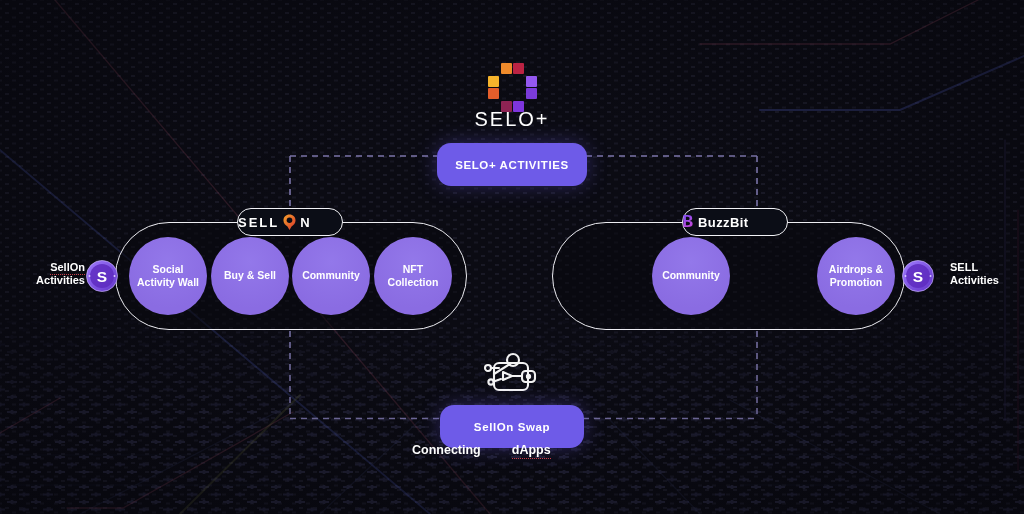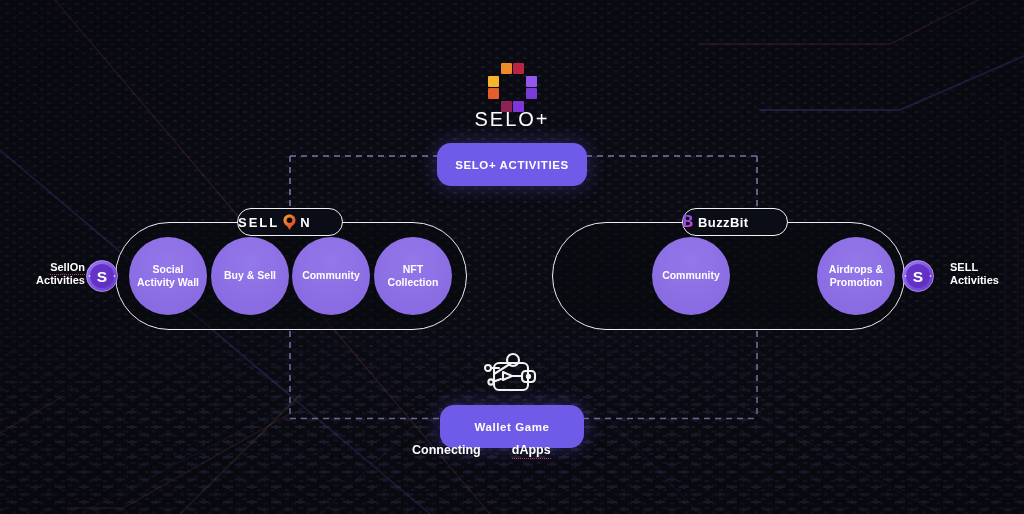--- a/index.html
+++ b/index.html
@@ -223,18 +223,18 @@
         <rect x="39" y="20" width="13" height="11" rx="3.5"></rect>
         <circle cx="45.5" cy="25.5" r="1.6"></circle>
         <circle cx="5" cy="17" r="3"></circle>
         <path d="M8 17 H16"></path>
         <circle cx="8" cy="31" r="2.6"></circle>
         <path d="M10.6 30.4 L18 28"></path>
         <path d="M20 21 L29 25 L20 29 Z"></path>
         <path d="M29 25 H39"></path>
       </g>
     </svg>
-    <div class="pill wallet-swap">Wallet Game</div>
+    <div class="pill wallet-swap">SellOn Swap</div>
     <div class="caption">
       <span class="pre">Connecting</span><span class="u-red">dApps</span>
     </div>
   </div>
 </div>
 
 </body></html>

